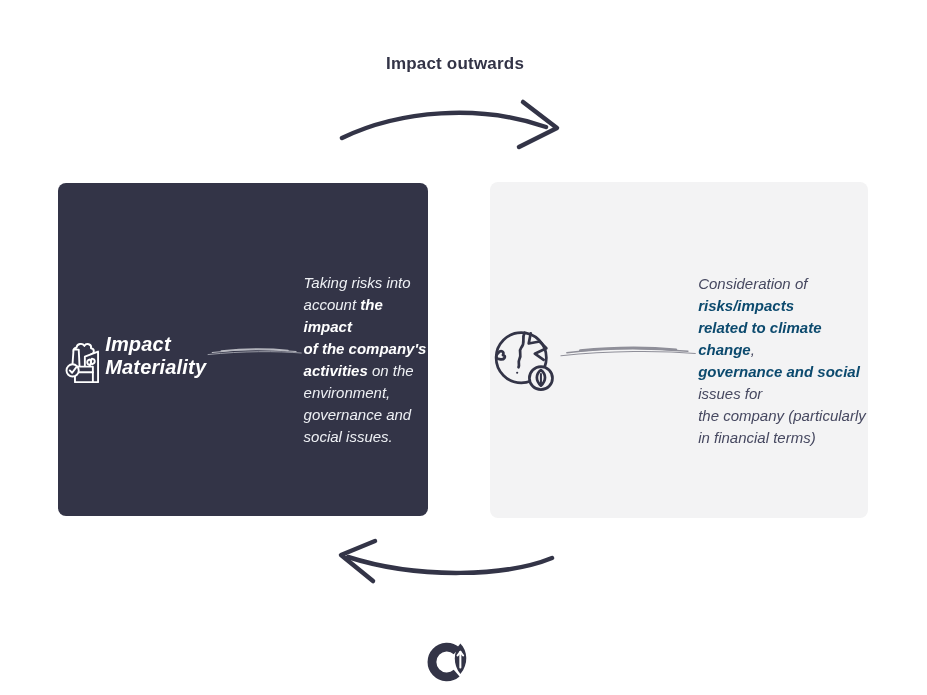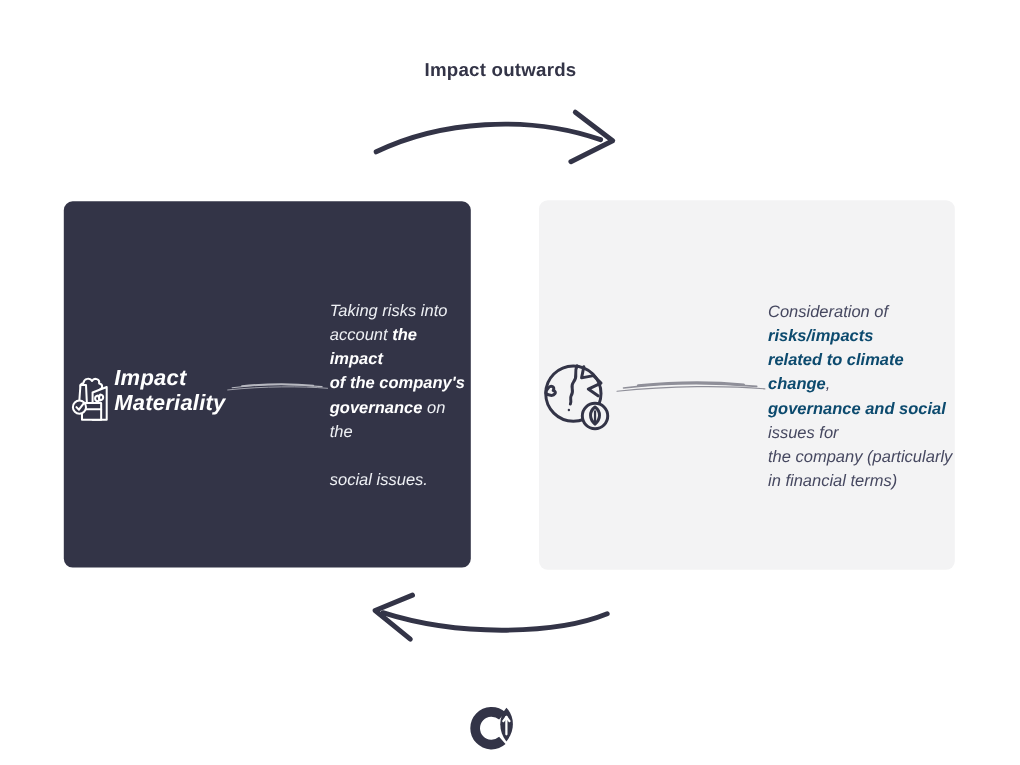--- a/index.html
+++ b/index.html
@@ -95,21 +95,21 @@
       </g>
     </svg>
     <div class="card-title">Impact Materiality</div>
     <svg class="scribble" width="190" height="18" viewBox="0 0 190 18">
       <g fill="none" stroke="#c6c7ce" stroke-linecap="round" opacity="0.9">
         <path d="M30 7 C 80 2, 130 3, 160 6" stroke-width="3.2"></path>
         <path d="M12 10 C 60 4, 120 3, 176 8" stroke-width="2"></path>
         <path d="M4 14 C 70 7, 140 7, 186 11" stroke-width="1.5"></path>
       </g>
     </svg>
-    <div class="card-body"><span>Taking risks into account </span><span class="b">the impact</span><br><span class="b">of the company's governance</span><span> on the</span><br><br><span>social issues.</span></div>
+    <div class="card-body"><span>Taking risks into account </span><span class="b">the impact</span><br><span class="b">of the company's activities</span><span> on the</span><br><span>environment, governance and</span><br><span>social issues.</span></div>
   </div>
 
   <div class="card card-light">
     <svg class="card-icon" width="92" height="95" viewBox="0 0 100 100">
       <g fill="none" stroke="#333447" stroke-width="4" stroke-linecap="round" stroke-linejoin="round">
         <circle cx="46" cy="46" r="37"></circle>
         <path d="M51 9 C46 18 53 23 46 31 C41 37 48 41 43 49 C41 53 44 55 42 60"></path>
         <circle cx="40" cy="68" r="1.6" fill="#333447" stroke="none"></circle>
         <path d="M60 10 L57 25 L73 22 L83 32 L66 40 L79 49"></path>
         <path d="M12 39 C16 34 22 37 19 42 C25 43 21 50 14 48 C8 47 8 43 12 39 Z"></path>

